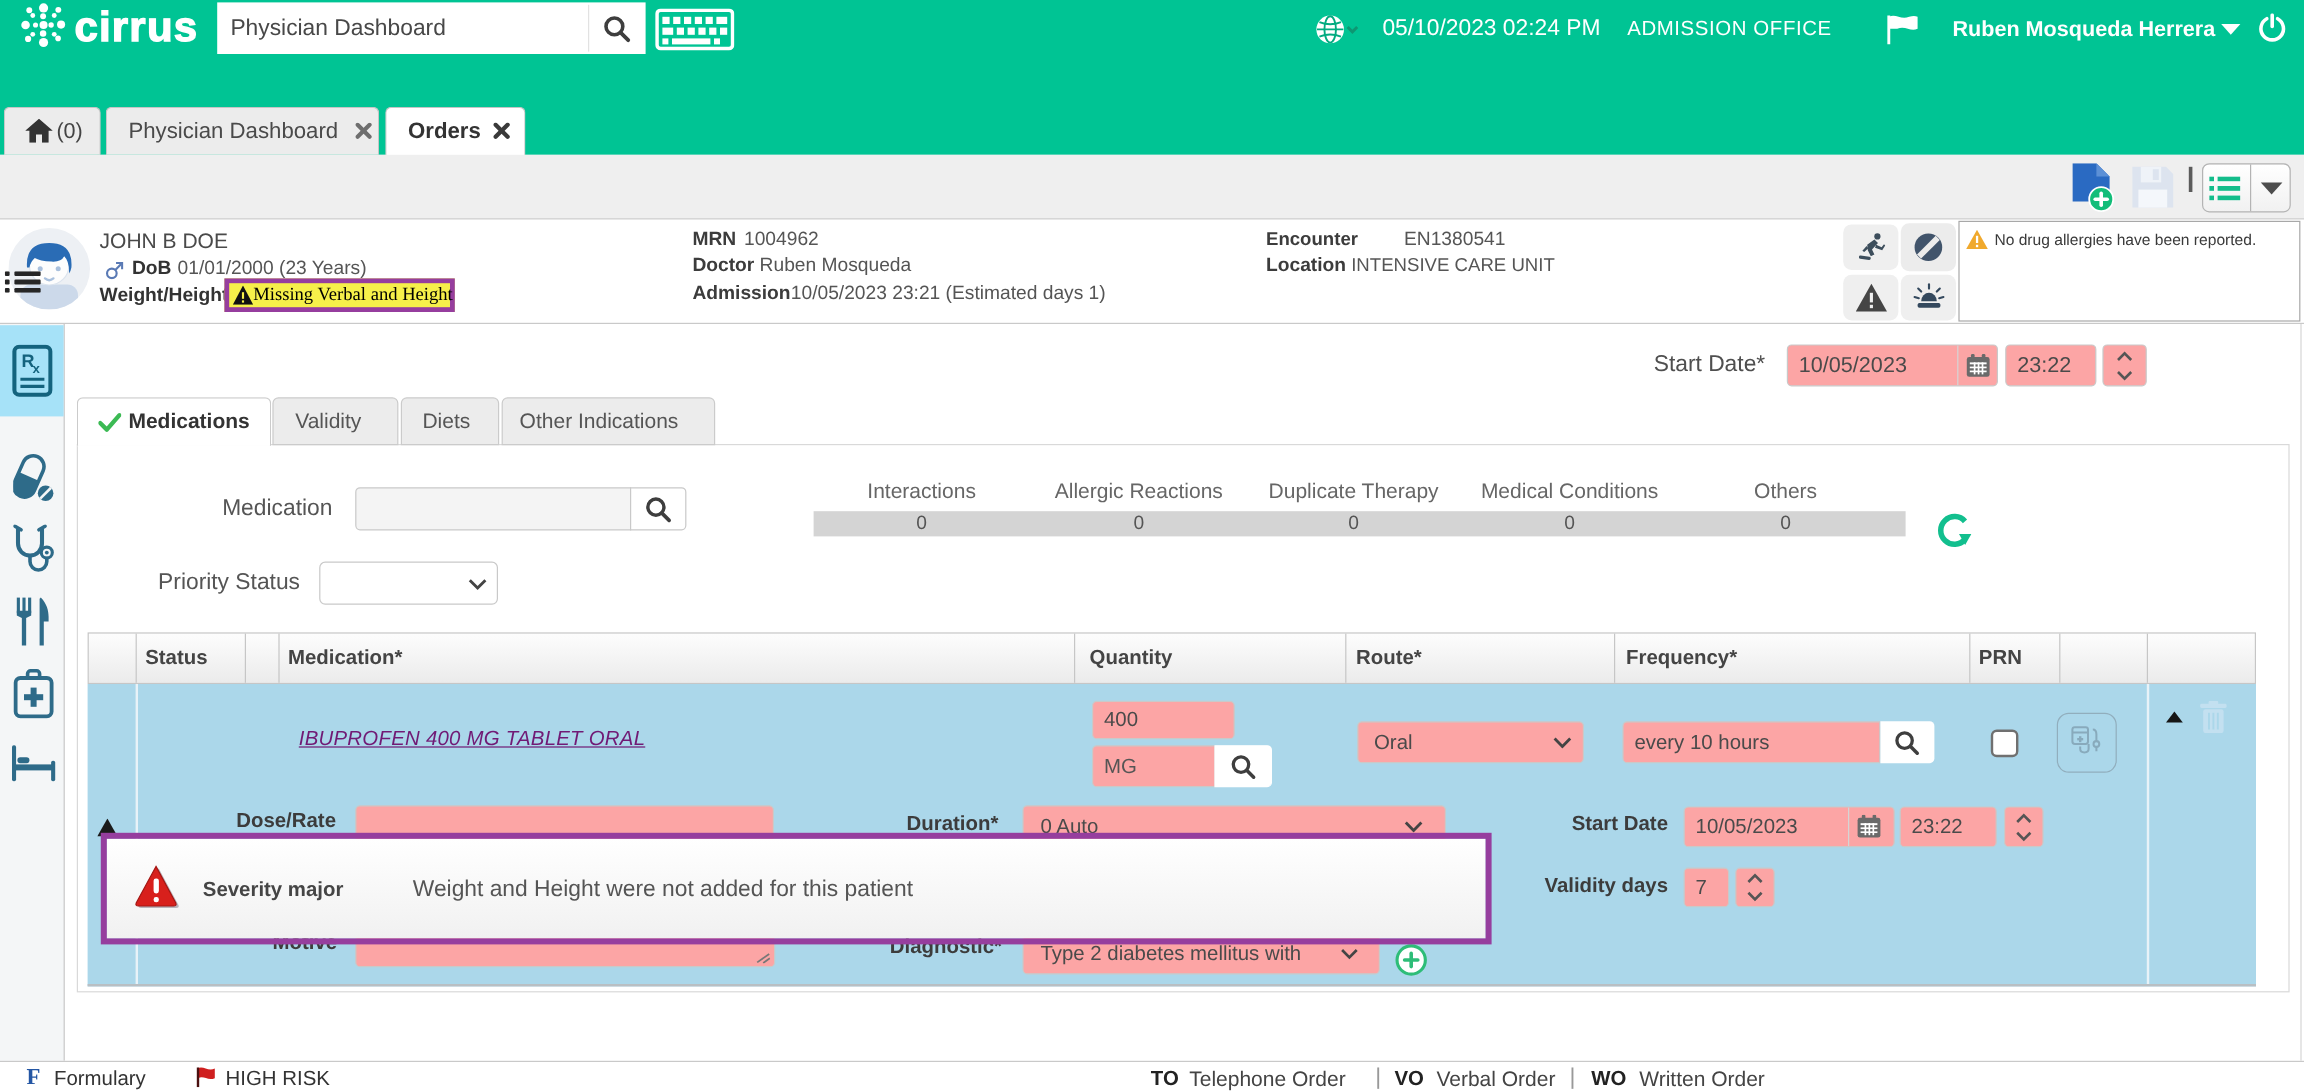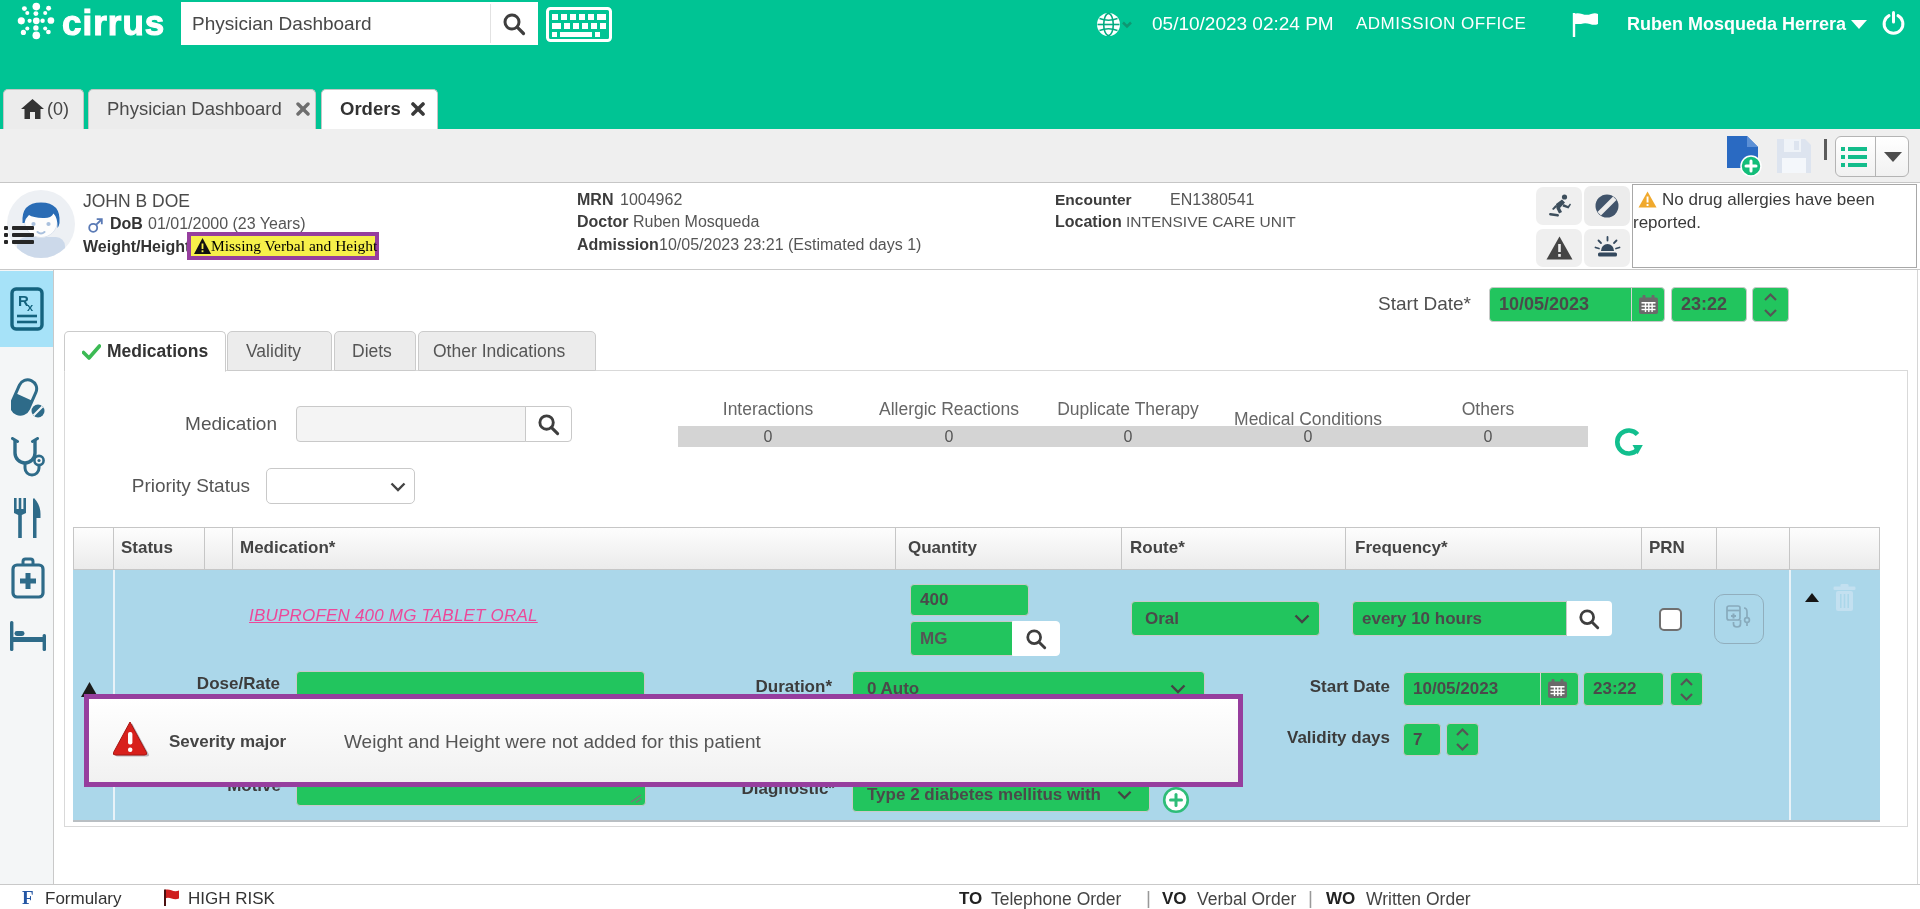--- a/index.html
+++ b/index.html
@@ -1,23 +1,23 @@
 <!DOCTYPE html>
 <html><head>
 <meta charset="utf-8">
 <style>
   html,body{margin:0;padding:0;}
   body{width:1920px;height:909px;position:relative;overflow:hidden;background:#fff;
        font-family:"Liberation Sans",sans-serif;}
   .abs{position:absolute;}
   .lbl{position:absolute;font-weight:bold;color:#3c3c3c;font-size:17px;white-space:nowrap;}
   .vlbl{position:absolute;color:#555;font-size:17px;white-space:nowrap;}
-  .inp{position:absolute;background:#22c55e;border:1px solid #c9c9c9;border-radius:4px;
+  .inp{position:absolute;background:#fca5a5;border:1px solid #c9c9c9;border-radius:4px;
        box-sizing:border-box;font-size:17px;color:#4a4a4a;display:flex;align-items:center;
-       padding:0 9px;white-space:nowrap;overflow:hidden;font-weight:bold;}
+       padding:0 9px;white-space:nowrap;overflow:hidden;}
   svg{display:block;}
 </style>
 </head>
 <body>
 
 <div class="abs" id="greenbar" style="left:0;top:0;width:1920px;height:129px;background:#00c494;"></div>
 
 <svg class="abs" style="left:12px;top:1px;" width="48" height="44" viewBox="0 0 48 44">
   <g fill="#fff">
     <circle cx="24.3" cy="5.6" r="3.81"></circle>
@@ -255,21 +255,21 @@
       <line x1="26.5" y1="12.5" x2="23" y2="13.5"></line>
     </g>
   </svg>
 
   <div class="abs" style="left:1632px;top:184px;width:285px;height:84px;background:#fff;border:1px solid #a8a8a8;box-sizing:border-box;"></div>
   <svg class="abs" style="left:1638px;top:191px;" width="19" height="17" viewBox="0 0 19 17">
     <path d="M9.5 0.5 L18.5 16.5 L0.5 16.5 Z" fill="#f0a92d"></path>
     <rect x="8.6" y="5.5" width="1.9" height="6" fill="#fff"></rect>
     <rect x="8.6" y="13" width="1.9" height="2" fill="#fff"></rect>
   </svg>
-  <div class="abs" style="left:1633px;top:188px;width:286px;font-size:17px;color:#3a3a3a;line-height:23px;"><span style="margin-left:29px;"></span>No drug allergies have been reported.</div>
+  <div class="abs" style="left:1633px;top:188px;width:286px;font-size:13px;color:#3a3a3a;line-height:23px;"><span style="margin-left:29px;"></span>No drug allergies have been reported.</div>
 </div>
 
 <div class="abs" style="left:0;top:270px;width:54px;height:614px;background:#f4f6f7;border-right:1px solid #c9c9c9;box-sizing:border-box;"></div>
 <div id="sidebar">
   <div class="abs" style="left:0;top:271px;width:53px;height:76px;background:#a6e2f8;"></div>
 
   <svg class="abs" style="left:10px;top:287px;" width="34" height="44" viewBox="0 0 34 44">
     <rect x="2" y="2" width="30" height="40" rx="4" fill="none" stroke="#14637e" stroke-width="3.4"></rect>
     <text x="8" y="19" font-family="Liberation Sans" font-size="15" font-weight="bold" fill="#14637e">R</text>
     <text x="17" y="24" font-family="Liberation Sans" font-size="11" font-weight="bold" fill="#14637e">x</text>
@@ -374,21 +374,21 @@
   </svg>
   <div class="abs" style="right:1670px;top:475px;font-size:19px;color:#555;">Priority Status</div>
   <div class="abs" style="left:266px;top:468px;width:149px;height:36px;background:#fff;border:1px solid #c9c9c9;border-radius:5px;box-sizing:border-box;"></div>
   <svg class="abs" style="left:390px;top:482px;" width="16" height="10" viewBox="0 0 16 10">
     <path d="M1.5 1.5 L8 8 L14.5 1.5" fill="none" stroke="#444" stroke-width="2.4"></path>
   </svg>
 
   <div class="abs" style="left:668px;top:399px;width:200px;text-align:center;font-size:17.5px;color:#666;">Interactions</div>
   <div class="abs" style="left:849px;top:399px;width:200px;text-align:center;font-size:17.5px;color:#666;">Allergic Reactions</div>
   <div class="abs" style="left:1028px;top:399px;width:200px;text-align:center;font-size:17.5px;color:#666;">Duplicate Therapy</div>
-  <div class="abs" style="left:1208px;top:399px;width:200px;text-align:center;font-size:17.5px;color:#666;margin-top:10px;">Medical Conditions</div>
+  <div class="abs" style="left:1208px;top:399px;width:200px;text-align:center;font-size:17.5px;color:#666;">Medical Conditions</div>
   <div class="abs" style="left:1388px;top:399px;width:200px;text-align:center;font-size:17.5px;color:#666;">Others</div>
   <div class="abs" style="left:678px;top:426px;width:910px;height:21px;background:#d4d4d4;"></div>
   <div class="abs" style="left:668px;top:427px;width:200px;text-align:center;font-size:16px;color:#555;line-height:20px;">0</div>
   <div class="abs" style="left:849px;top:427px;width:200px;text-align:center;font-size:16px;color:#555;line-height:20px;">0</div>
   <div class="abs" style="left:1028px;top:427px;width:200px;text-align:center;font-size:16px;color:#555;line-height:20px;">0</div>
   <div class="abs" style="left:1208px;top:427px;width:200px;text-align:center;font-size:16px;color:#555;line-height:20px;">0</div>
   <div class="abs" style="left:1388px;top:427px;width:200px;text-align:center;font-size:16px;color:#555;line-height:20px;">0</div>
 
   <svg class="abs" style="left:1611px;top:426px;" width="32" height="32" viewBox="0 0 32 32">
     <path d="M26.5 8.5 A11.5 11.5 0 1 0 26.5 23.5" fill="none" stroke="#12bf8e" stroke-width="4.6"></path>
@@ -416,21 +416,21 @@
   <div class="lbl" style="left:1649px;top:538px;color:#444;">PRN</div>
 
   <div class="abs" style="left:73px;top:570px;width:1807px;height:250px;background:#abd7ea;border-bottom:2px solid #b9bfc3;box-sizing:content-box;"></div>
   <div class="abs" style="left:113px;top:570px;width:2px;height:250px;background:#e8f2f8;"></div>
   <div class="abs" style="left:1789px;top:570px;width:2px;height:250px;background:#e8f2f8;"></div>
 
   <svg class="abs" style="left:81px;top:682px;" width="17" height="15" viewBox="0 0 17 15">
     <path d="M8.5 0 L17 15 L0 15 Z" fill="#1b1b1b"></path>
   </svg>
 
-  <div class="abs" style="left:249px;top:606px;font-size:17px;font-style:italic;color:#ec4899;text-decoration:underline;letter-spacing:0.2px;">IBUPROFEN 400 MG TABLET ORAL</div>
+  <div class="abs" style="left:249px;top:606px;font-size:17px;font-style:italic;color:#701a75;text-decoration:underline;letter-spacing:0.2px;">IBUPROFEN 400 MG TABLET ORAL</div>
 
   <div class="inp" style="left:910px;top:584px;width:119px;height:32px;">400</div>
   <div class="inp" style="left:910px;top:621px;width:103px;height:35px;border-radius:4px 0 0 4px;color:#555;">MG</div>
   <div class="abs" style="left:1012px;top:621px;width:48px;height:35px;background:#fff;border-radius:0 4px 4px 0;box-sizing:border-box;border:1px solid #fff;"></div>
   <svg class="abs" style="left:1025px;top:628px;" width="22" height="22" viewBox="0 0 24 24">
     <circle cx="10" cy="10" r="7" fill="none" stroke="#3e3e3e" stroke-width="3"></circle>
     <line x1="15.2" y1="15.2" x2="21.5" y2="21.5" stroke="#3e3e3e" stroke-width="3.2" stroke-linecap="round"></line>
   </svg>
 
   <div class="inp" style="left:1131px;top:601px;width:189px;height:35px;padding-left:13px;">Oral</div>

